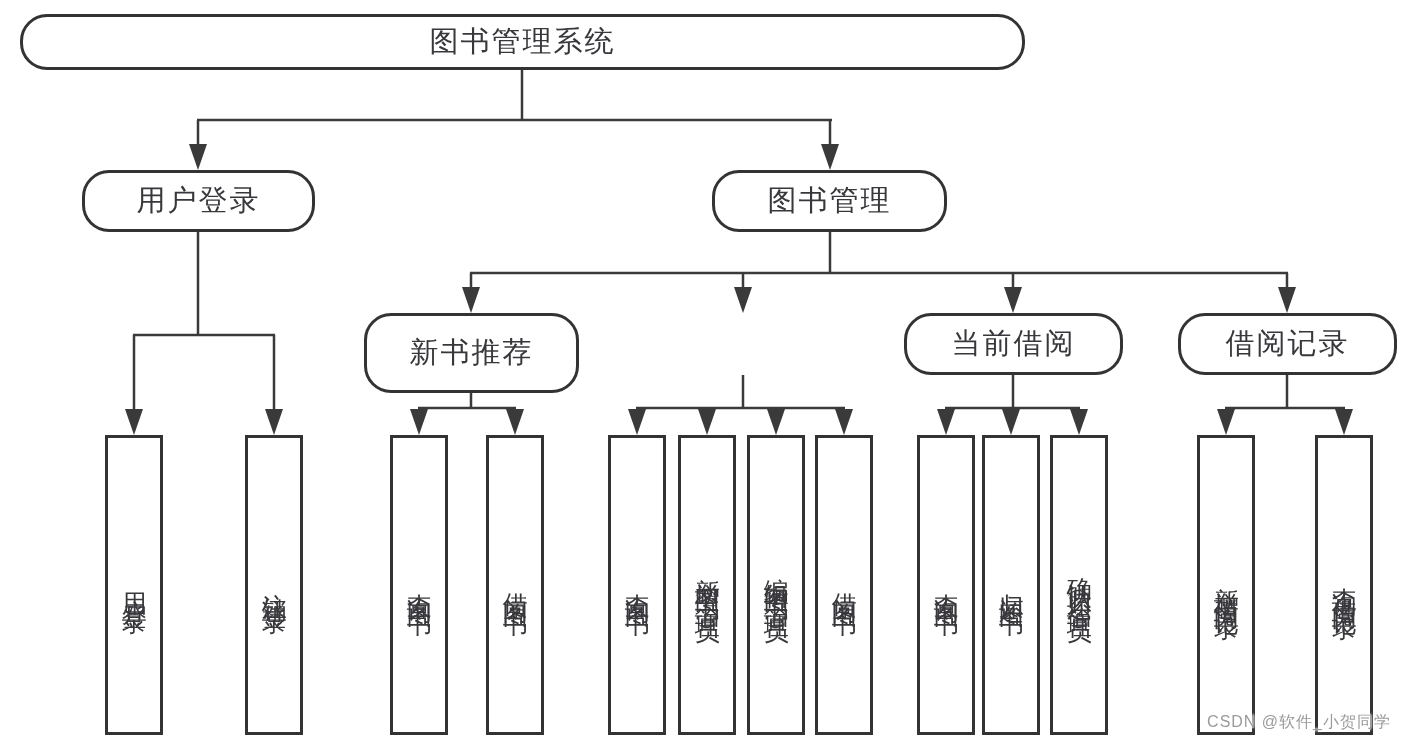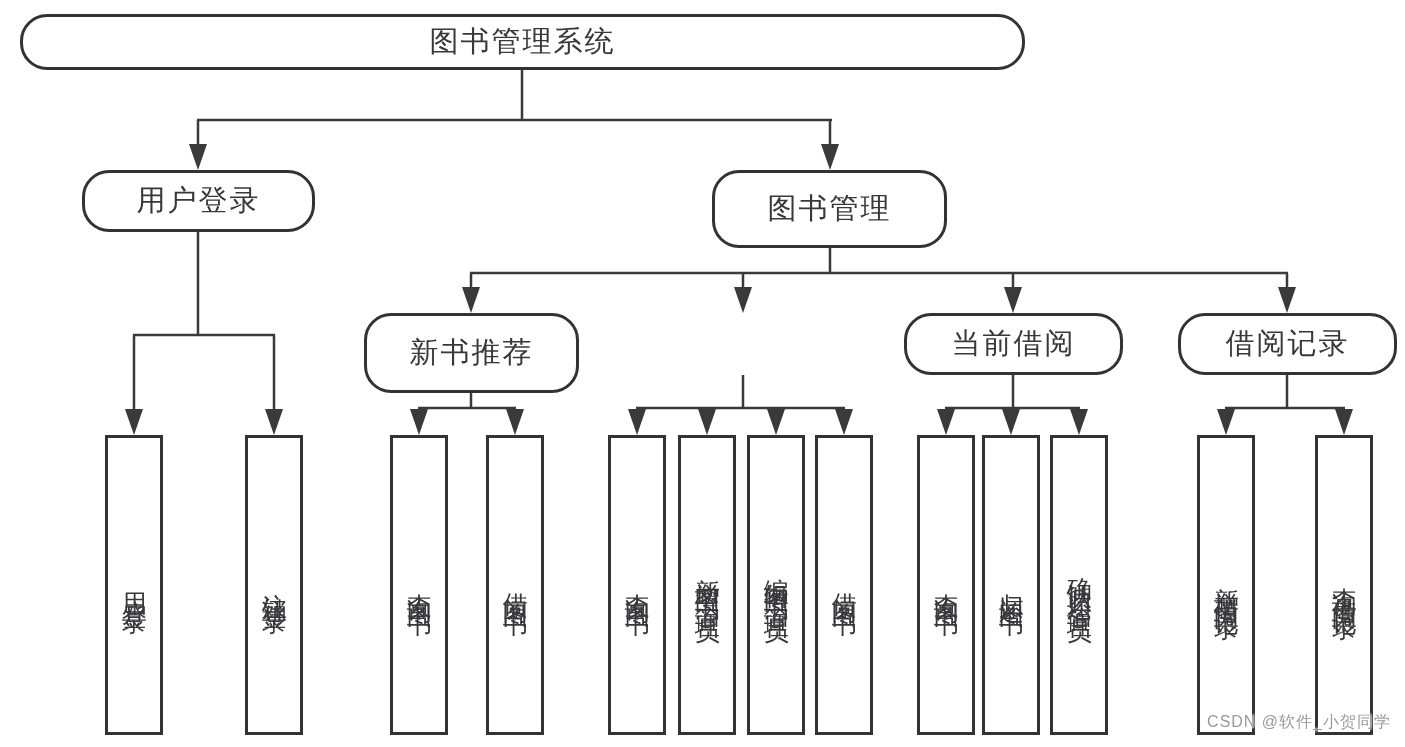--- a/index.html
+++ b/index.html
@@ -106,21 +106,21 @@
       <polygon points="1002,409 1020,409 1011,435"></polygon>
       <polygon points="1070,409 1088,409 1079,435"></polygon>
       <polygon points="1217,409 1235,409 1226,435"></polygon>
       <polygon points="1335,409 1353,409 1344,435"></polygon>
     </g>
   </svg>
 
   <div class="box hbox" style="left:20px; top:14px; width:1005px; height:56px;">图书管理系统</div>
 
   <div class="box hbox" style="left:82px; top:170px; width:233px; height:62px;">用户登录</div>
-  <div class="box hbox" style="left:712px; top:170px; width:235px; height:78px;">图书管理</div>
+  <div class="box hbox" style="left:712px; top:170px; width:235px; height:62px;">图书管理</div>
 
   <div class="box hbox" style="left:364px; top:313px; width:215px; height:80px;">新书推荐</div>
   <div class="box hbox" style="left:1178px; top:313px; width:219px; height:62px;">借阅记录</div>
   <div class="box hbox" style="left:904px; top:313px; width:219px; height:62px;">当前借阅</div>
 
   <div class="box vbox" style="left:105px; top:435px; width:58px; height:300px;">
     <span class="vtext">用户登录</span>
   </div>
   <div class="box vbox" style="left:245px; top:435px; width:58px; height:300px;">
     <span class="vtext">注销登录</span>

